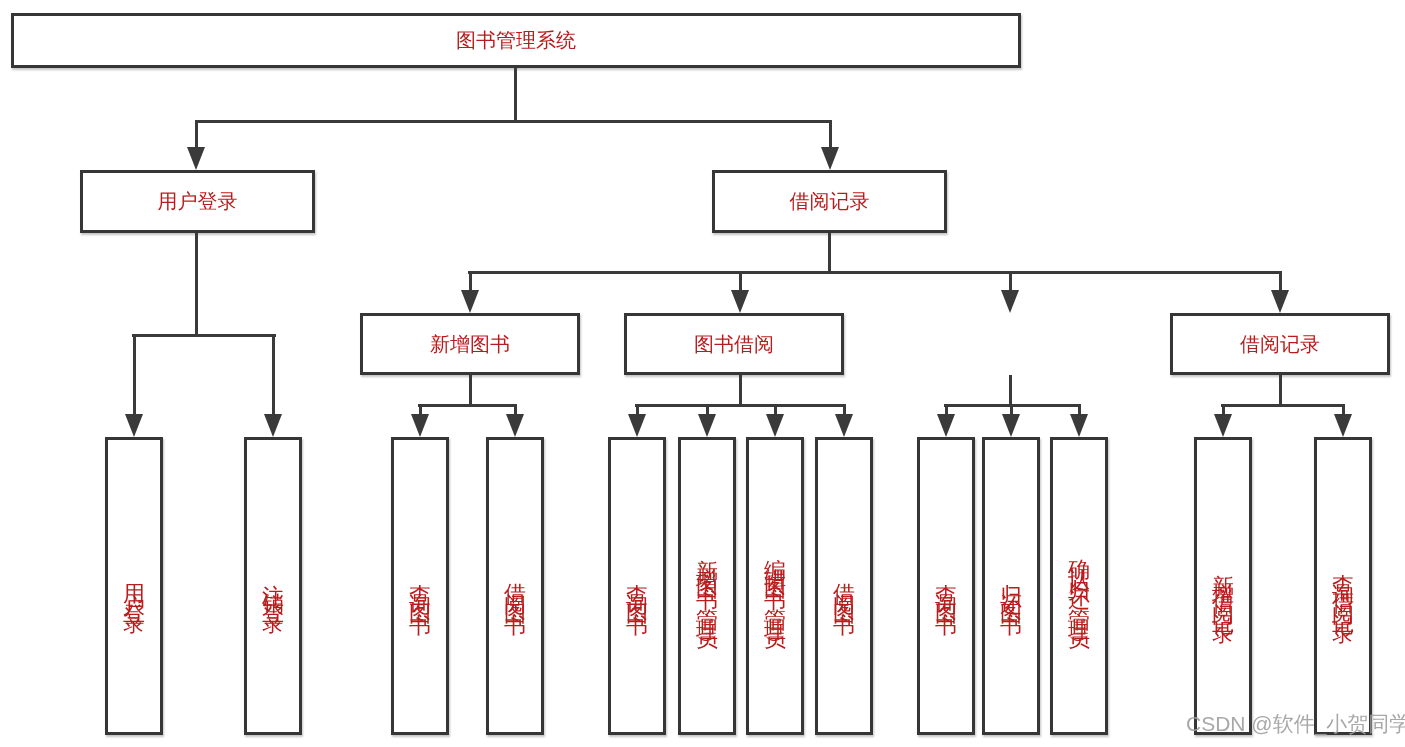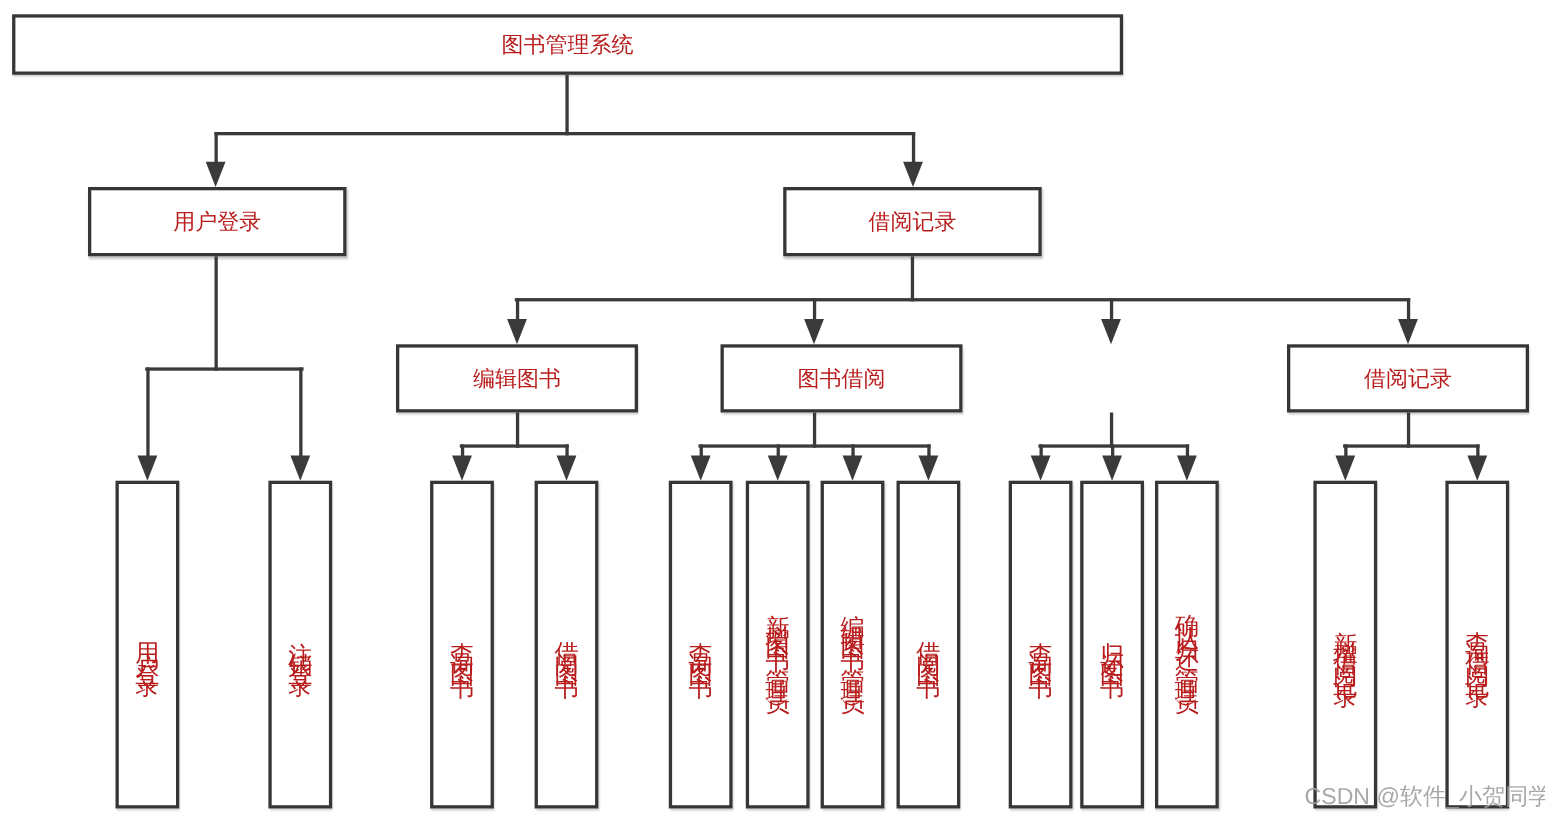--- a/index.html
+++ b/index.html
@@ -93,23 +93,23 @@
   <div class="vl" style="left:469px;  top:271px; height:23px;"></div>
   <div class="vl" style="left:739px;  top:271px; height:23px;"></div>
   <div class="vl" style="left:1009px; top:271px; height:23px;"></div>
   <div class="vl" style="left:1279px; top:271px; height:23px;"></div>
   <div class="arr" style="left:461px;  top:290px;"></div>
   <div class="arr" style="left:731px;  top:290px;"></div>
   <div class="arr" style="left:1001px; top:290px;"></div>
   <div class="arr" style="left:1271px; top:290px;"></div>
 
   <div class="nbox hbox3" style="left:360px;">
-    <span>编辑图书</span>
+    <span>新增图书</span>
   </div>
-  <div class="nbox hbox3" style="left:655px;">
+  <div class="nbox hbox3" style="left:624px;">
     <span>图书借阅</span>
   </div>
   <div class="nbox hbox3" style="left:1170px;justify-content:center;">
     <span>借阅记录</span>
   </div>
 
   <div class="vl" style="left:469px; top:375px; height:32px;"></div>
   <div class="hl" style="left:418px; top:404px; width:99px;"></div>
   <div class="vl" style="left:419px; top:404px; height:13px;"></div>
   <div class="vl" style="left:514px; top:404px; height:13px;"></div>

